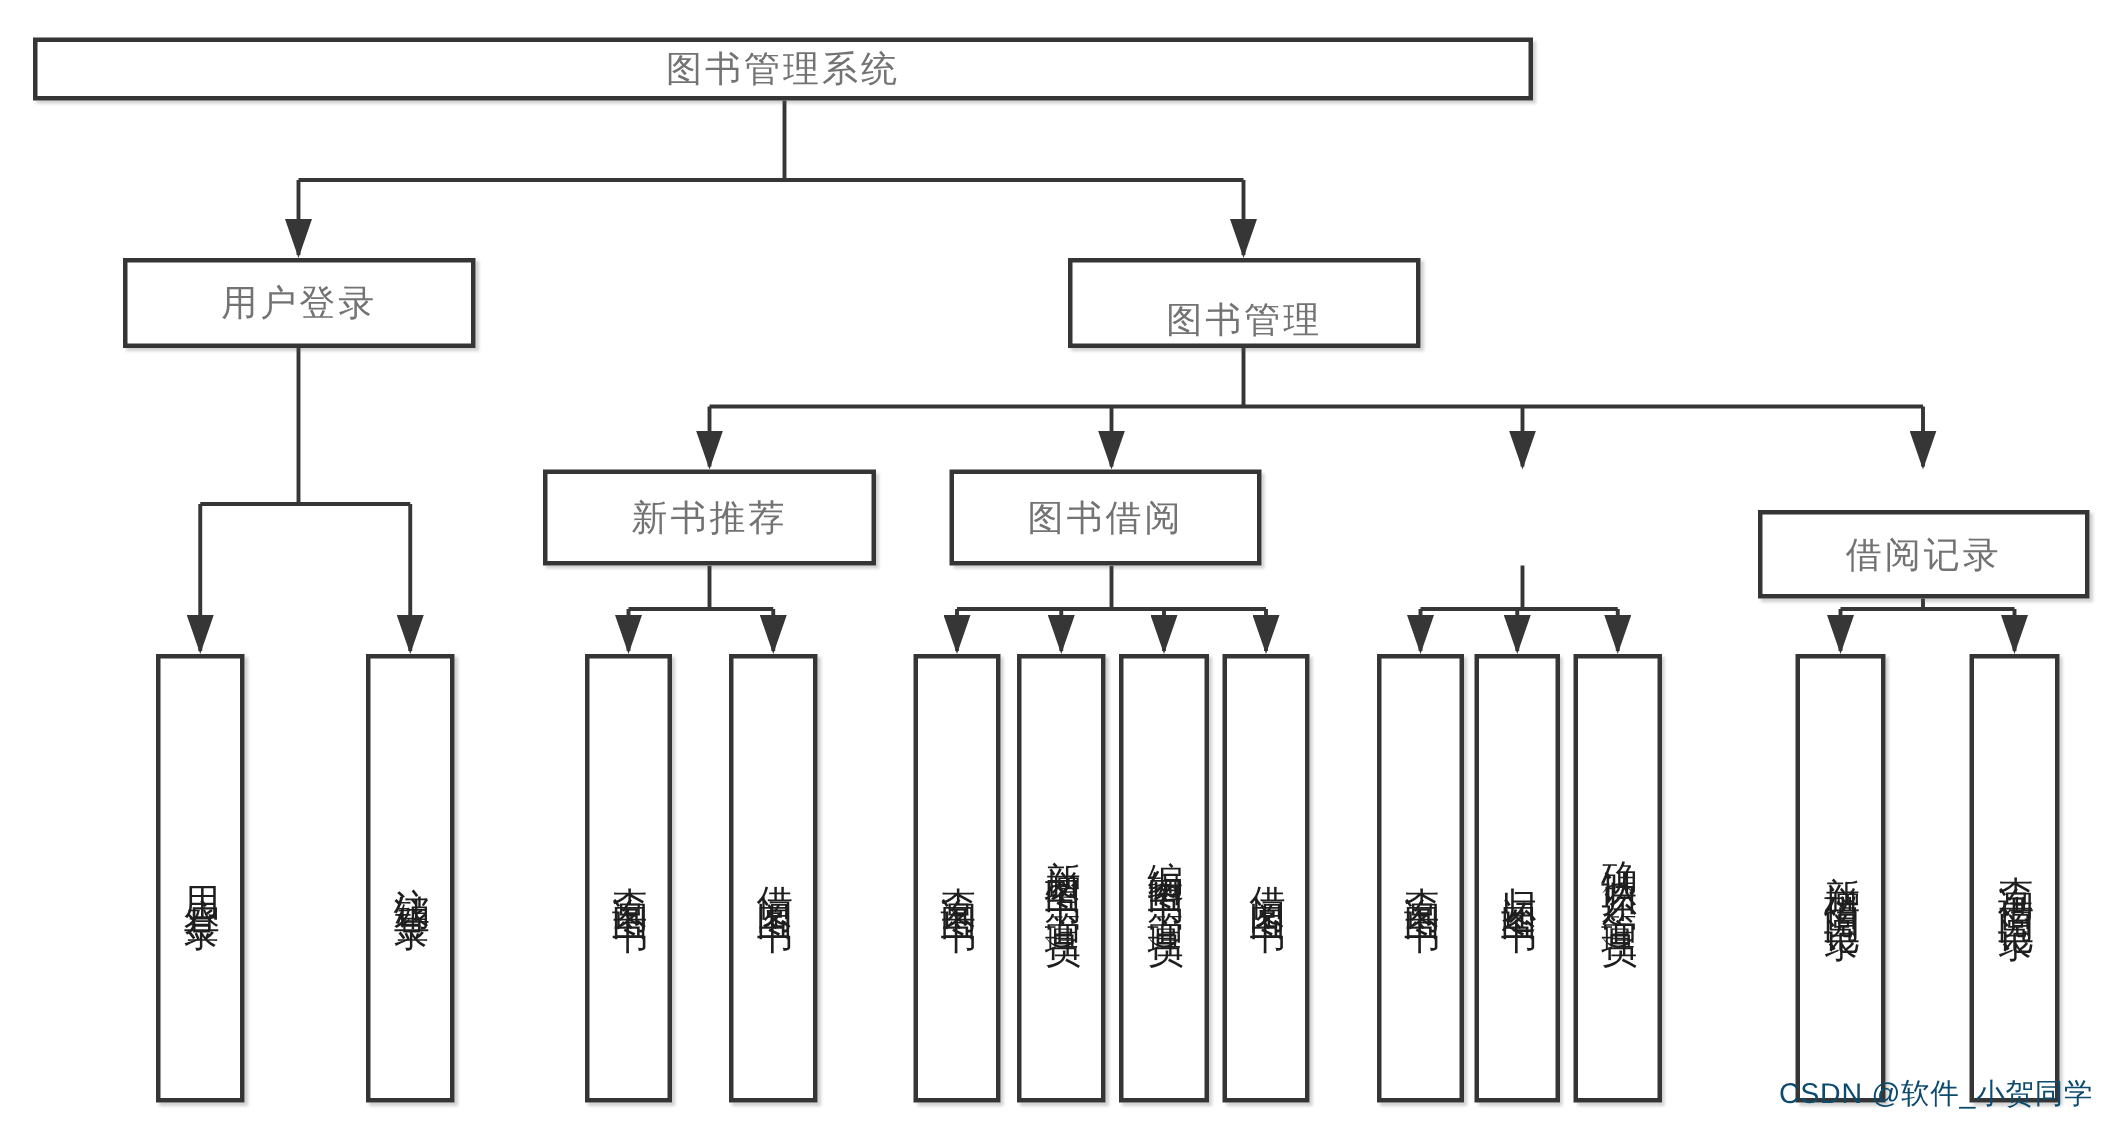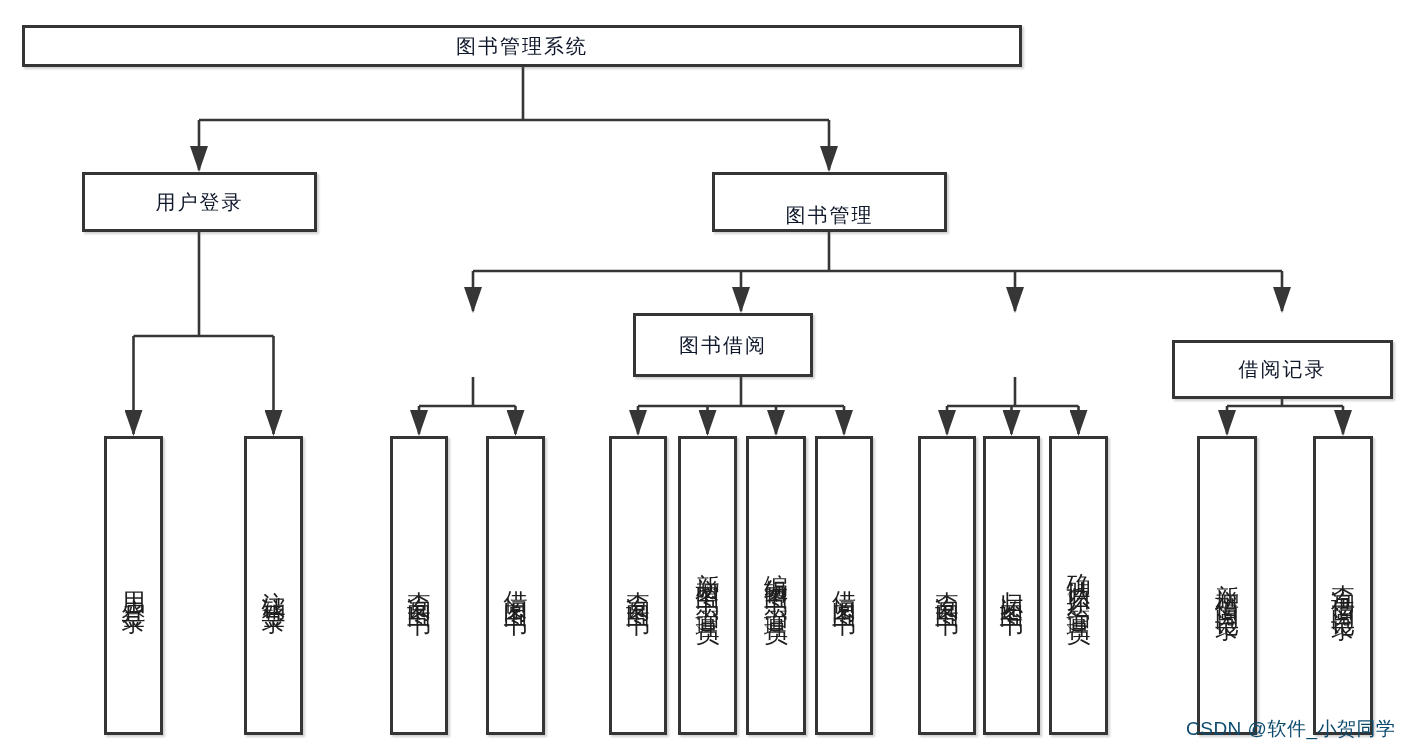--- a/index.html
+++ b/index.html
@@ -23,41 +23,41 @@
     background: #ffffff;
     border: 3px solid #353535;
     box-shadow: 2px 2px 2px rgba(90,90,90,0.28);
     display: flex;
     align-items: center;
     justify-content: center;
     z-index: 2;
     color: #1e1e1e;
   }
   .hlabel {
-    font-size: 20px;
+    font-size: 24px;
     letter-spacing: 2px;
     white-space: nowrap;
-    color: #0f172a;
+    color: #737373;
   }
   .vlabel {
     writing-mode: vertical-rl;
     text-orientation: mixed;
     font-size: 24px;
     letter-spacing: 7px;
     line-height: 1;
     color: #1e1e1e;
   }
   
   .n-root { left: 22px;  top: 25px;  width: 1000px; height: 42px; }
   
   .n-l1a  { left: 82px;  top: 172px; width: 235px;  height: 60px; }
   .n-l1b  { left: 712px; top: 172px; width: 235px;  height: 60px; align-items: flex-end; }
   
   .n-l2a  { left: 362px;  top: 313px; width: 222px; height: 64px; }
-  .n-l2b  { left: 633px;  top: 313px; width: 180px; height: 64px; }
+  .n-l2b  { left: 633px;  top: 313px; width: 208px; height: 64px; }
   .n-l2c  { left: 906px;  top: 313px; width: 219px; height: 64px; }
   .n-l2d  { left: 1172px; top: 313px; width: 221px; height: 59px; margin-top: 27px; }
   
   .leaf   { top: 436px; height: 299px; }
   .n-a1 { left: 104px;  width: 59px; }
   .n-a2 { left: 244px;  width: 59px; }
   .n-b1 { left: 390px;  width: 58px; }
   .n-b2 { left: 486px;  width: 59px; }
   .n-c1 { left: 609px;  width: 58px; }
   .n-c2 { left: 678px;  width: 59px; }
@@ -132,20 +132,23 @@
     <span class="hlabel">图书管理系统</span>
   </div>
 
   <div class="node n-l1a">
     <span class="hlabel">用户登录</span>
   </div>
   <div class="node n-l1b">
     <span class="hlabel">图书管理</span>
   </div>
 
+  <div class="node n-l2a">
+    <span class="hlabel">新书推荐</span>
+  </div>
   <div class="node n-l2b">
     <span class="hlabel">图书借阅</span>
   </div>
   <div class="node n-l2d">
     <span class="hlabel">借阅记录</span>
   </div>
 
   <div class="node leaf n-a1">
     <span class="vlabel">用户登录</span>
   </div>

